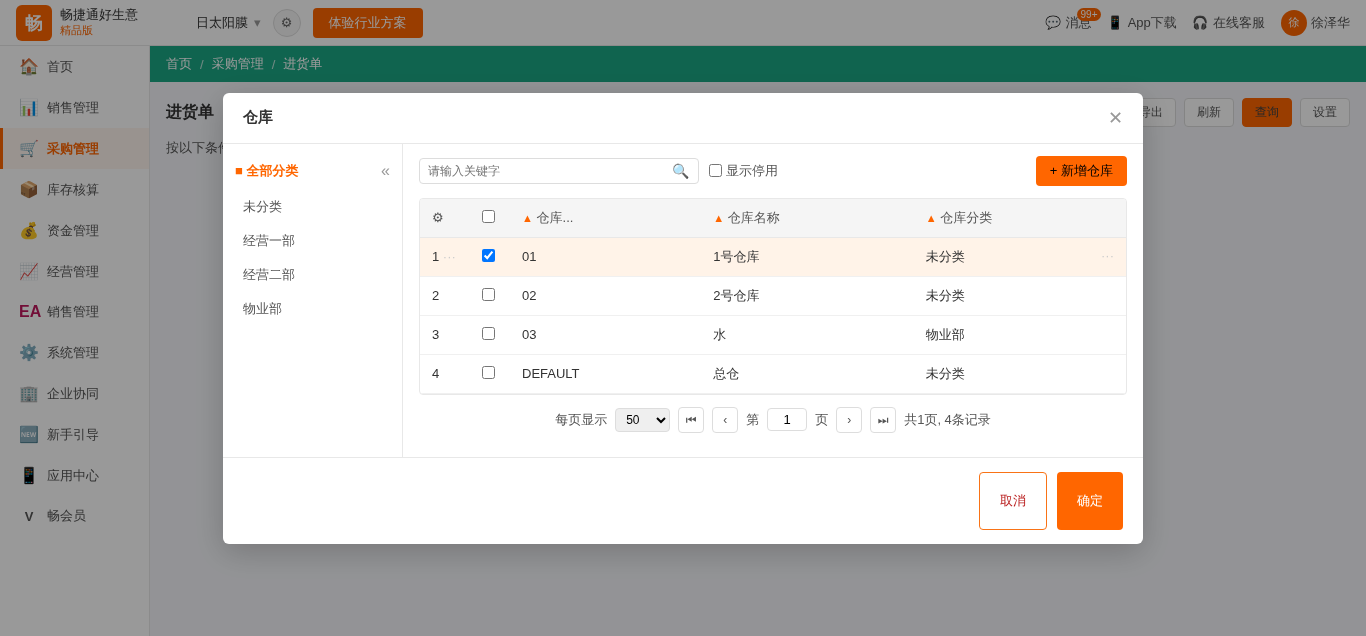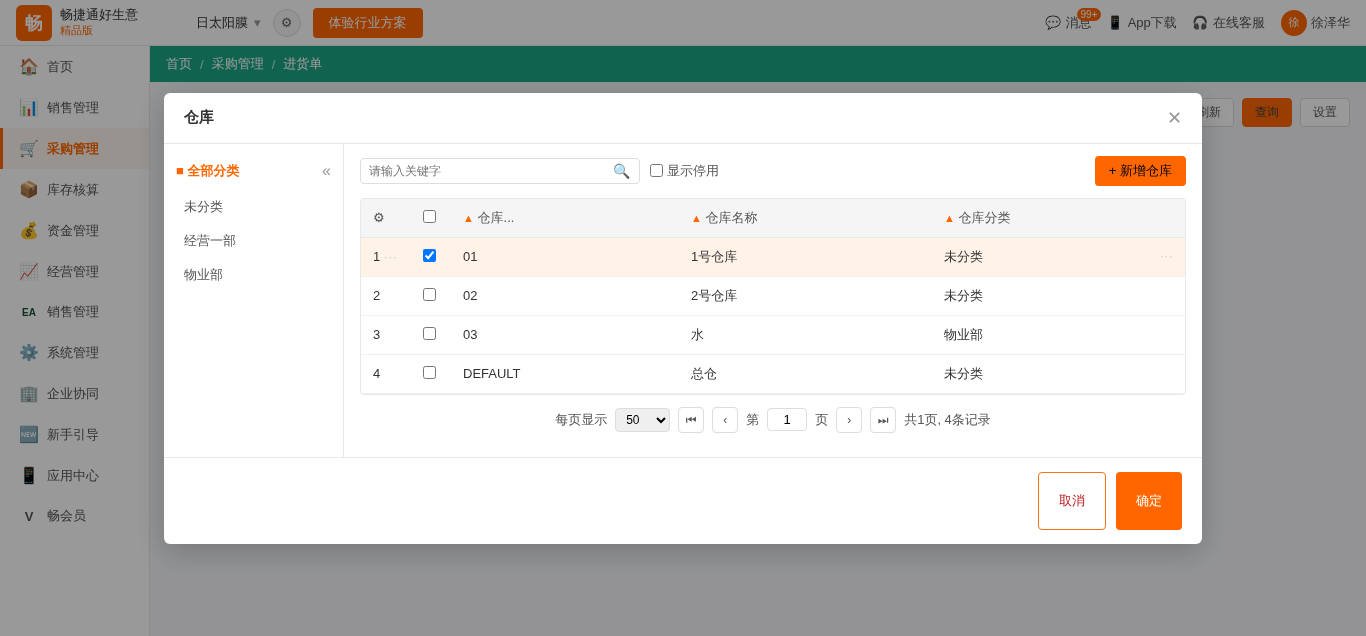--- a/index.html
+++ b/index.html
@@ -111,21 +111,21 @@
     
     .overlay {
       position: fixed; top: 0; left: 0; right: 0; bottom: 0;
       background: rgba(0,0,0,0.4); z-index: 100;
       display: flex; align-items: center; justify-content: center;
     }
 
     
     .dialog {
       background: #fff; border-radius: 6px;
-      width: 1038px; max-width: 95vw;
+      width: 920px; max-width: 95vw;
       box-shadow: 0 8px 32px rgba(0,0,0,0.2);
       display: flex; flex-direction: column;
     }
     .dialog-header {
       display: flex; align-items: center; justify-content: space-between;
       padding: 14px 20px; border-bottom: 1px solid #e8e8e8;
     }
     .dialog-title { font-size: 15px; font-weight: bold; color: #333; }
     .dialog-close { cursor: pointer; color: #999; font-size: 18px; }
     .dialog-body { display: flex; flex: 1; min-height: 0; }
@@ -290,21 +290,21 @@
     </div>
     <div class="sidebar-item">
       <span class="sidebar-icon">💰</span>
       <span>资金管理</span>
     </div>
     <div class="sidebar-item">
       <span class="sidebar-icon">📈</span>
       <span>经营管理</span>
     </div>
     <div class="sidebar-item">
-      <span class="sidebar-icon" style="font-size:10px;font-weight:bold;color:#14532d;">EA</span>
+      <span class="sidebar-icon" style="font-size:16px;font-weight:bold;color:#be185d;">EA</span>
       <span>销售管理</span>
     </div>
     <div class="sidebar-item">
       <span class="sidebar-icon">⚙️</span>
       <span>系统管理</span>
     </div>
     <div class="sidebar-item">
       <span class="sidebar-icon">🏢</span>
       <span>企业协同</span>
     </div>
@@ -359,20 +359,23 @@
       <div class="dlg-sidebar">
         <div class="dlg-sidebar-header">
           <span class="dlg-sidebar-title">■ 全部分类</span>
           <span class="dlg-collapse-btn">«</span>
         </div>
         <div class="dlg-sidebar-item">
           <span>未分类</span>
         </div>
         <div class="dlg-sidebar-item">
           <span>经营一部</span>
+        </div>
+        <div class="dlg-sidebar-item">
+          <span>经营二部</span>
         </div>
         <div class="dlg-sidebar-item">
           <span>物业部</span>
         </div>
       </div>
 
       <div class="dlg-main">
 
         <div class="dlg-toolbar">
           <div class="dlg-search">

